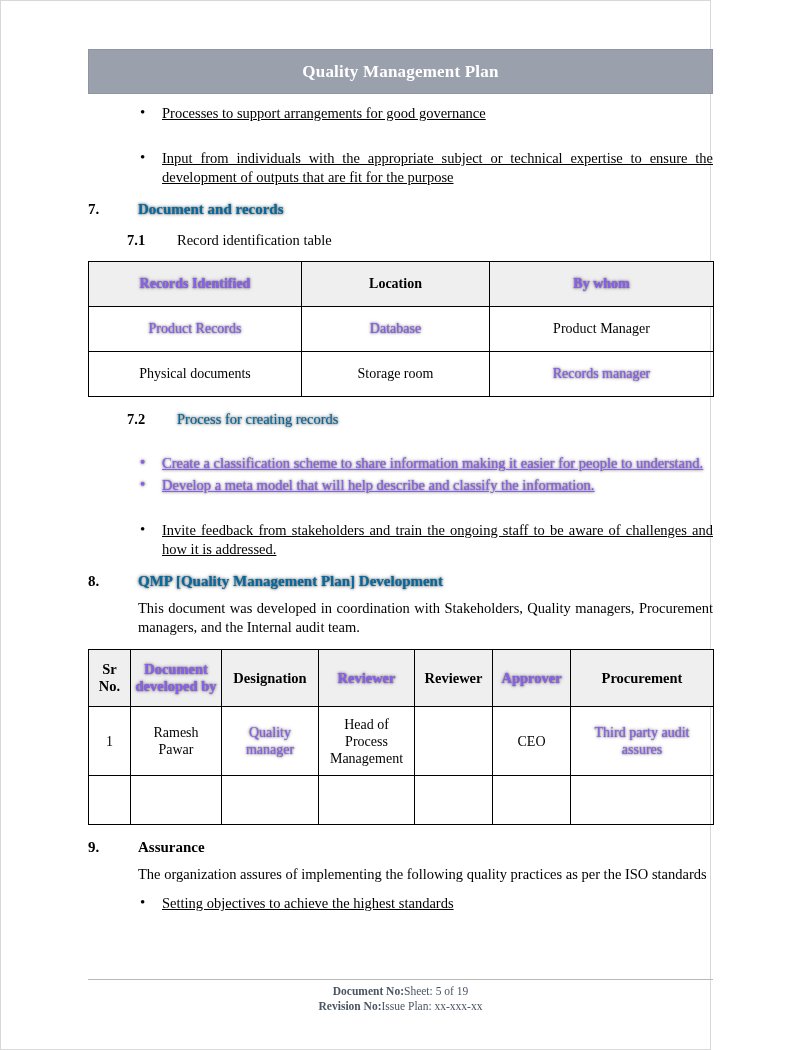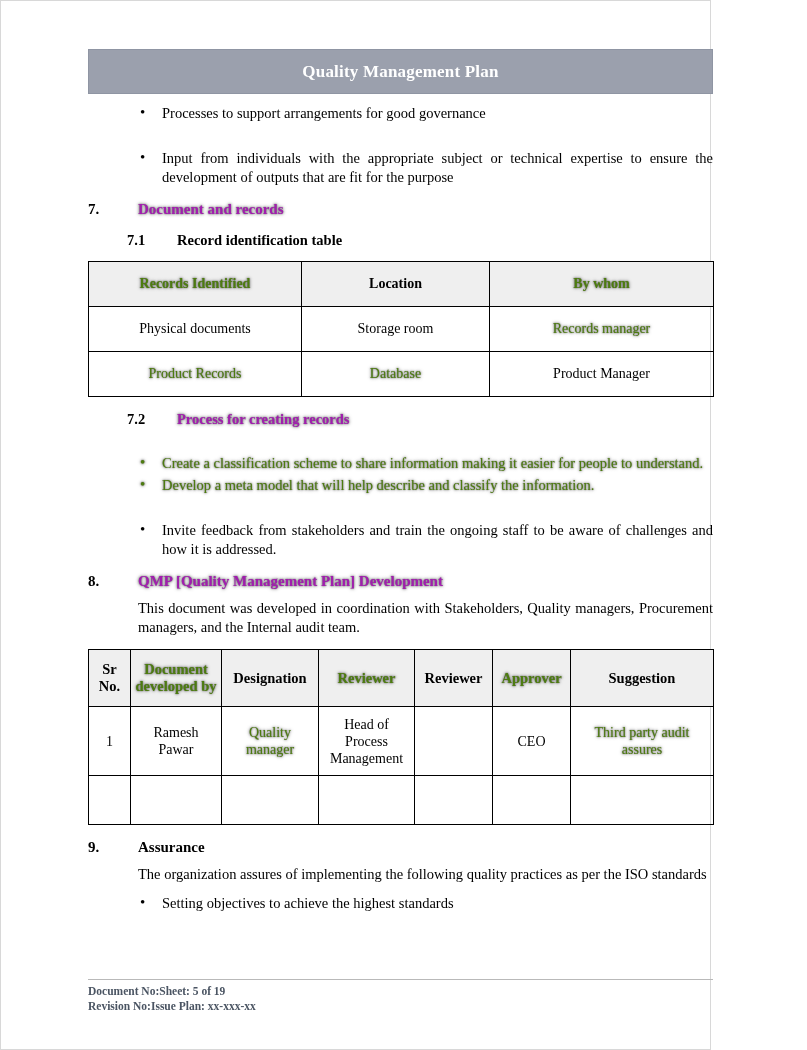--- a/index.html
+++ b/index.html
@@ -48,20 +48,21 @@
     list-style: none;
     margin: 10px 0 0 0;
     padding: 0;
   }
   ul.bullets li {
     position: relative;
     padding-left: 74px;
     font-size: 14.5px;
     line-height: 19px;
     margin-bottom: 3px;
+    text-decoration: underline;
   }
   ul.bullets li::before {
     content: "\2022";
     position: absolute;
     left: 52px;
     top: -1px;
     font-size: 15px;
   }
   ul.bullets li.justify {
     text-align: justify;
@@ -88,36 +89,36 @@
     margin-top: 14px;
   }
   .h-sub .num {
     width: 50px;
     flex: 0 0 50px;
     font-weight: bold;
     font-size: 14.5px;
     margin-left: 39px;
   }
   .h-sub .txt {
-    font-weight: bold;
+    font-weight: normal;
     font-size: 14.5px;
   }
   .para {
     margin-left: 50px;
     font-size: 14.5px;
     line-height: 19px;
     margin-top: 9px;
     text-align: justify;
   }
   .blur {
-    color: #4d7c0f;
+    color: #8b5cf6;
     text-shadow: 0 0 3.2px rgba(80,80,80,0.95), 0 0 1.4px rgba(90,90,90,0.8);
   }
   .blur-strong {
-    color: #a21caf;
+    color: #0369a1;
     text-shadow: 0 0 3.6px rgba(90,90,90,0.95), 0 0 1.6px rgba(100,100,100,0.85);
   }
 
   table.doc-table {
     border-collapse: collapse;
     width: 625px;
     margin-top: 12px;
     table-layout: fixed;
   }
   table.doc-table td, table.doc-table th {
@@ -159,25 +160,25 @@
     left: 87px;
     top: 978px;
     width: 625px;
     border-top: 1px solid #b9b9b9;
     padding-top: 4px;
     font-size: 11.5px;
     color: #4b5563;
   }
   .footer .row {
     display: flex;
-    justify-content: flex-start;
+    justify-content: center;
     line-height: 15px;
   }
   .footer .left { text-align: left; }
-  .footer .right { text-align: right; font-weight: bold; }
+  .footer .right { text-align: right; font-weight: normal; }
   .footer .left span { font-weight: bold; }
 </style>
 </head>
 <body>
 
 <div class="page">
 
   <div class="content">
 
     <div class="doc-title-bar">
@@ -207,28 +208,28 @@
         </colgroup>
       <thead>
         <tr>
           <th class="blur">Records Identified</th>
           <th>Location</th>
           <th class="blur">By whom</th>
         </tr>
       </thead>
       <tbody>
         <tr>
+          <td class="blur">Product Records</td>
+          <td class="blur">Database</td>
+          <td>Product Manager</td>
+        </tr>
+        <tr>
           <td>Physical documents</td>
           <td>Storage room</td>
           <td class="blur">Records manager</td>
-        </tr>
-        <tr>
-          <td class="blur">Product Records</td>
-          <td class="blur">Database</td>
-          <td>Product Manager</td>
         </tr>
       </tbody>
     </table>
 
     <div class="h-sub">
       <div class="num">7.2</div>
       <div class="txt blur-strong">Process for creating records</div>
     </div>
 
 
@@ -256,21 +257,21 @@
         <col style="width:143px">
       </colgroup>
       <thead>
         <tr>
           <th>Sr No.</th>
           <th class="blur">Document developed by</th>
           <th>Designation</th>
           <th class="blur">Reviewer</th>
           <th>Reviewer</th>
           <th class="blur">Approver</th>
-          <th>Suggestion</th>
+          <th>Procurement</th>
         </tr>
       </thead>
       <tbody>
         <tr>
           <td class="tall">1</td>
           <td class="tall">Ramesh Pawar</td>
           <td class="tall blur">Quality manager</td>
           <td class="tall">Head of Process Management</td>
           <td class="tall"></td>
           <td class="tall">CEO</td>

